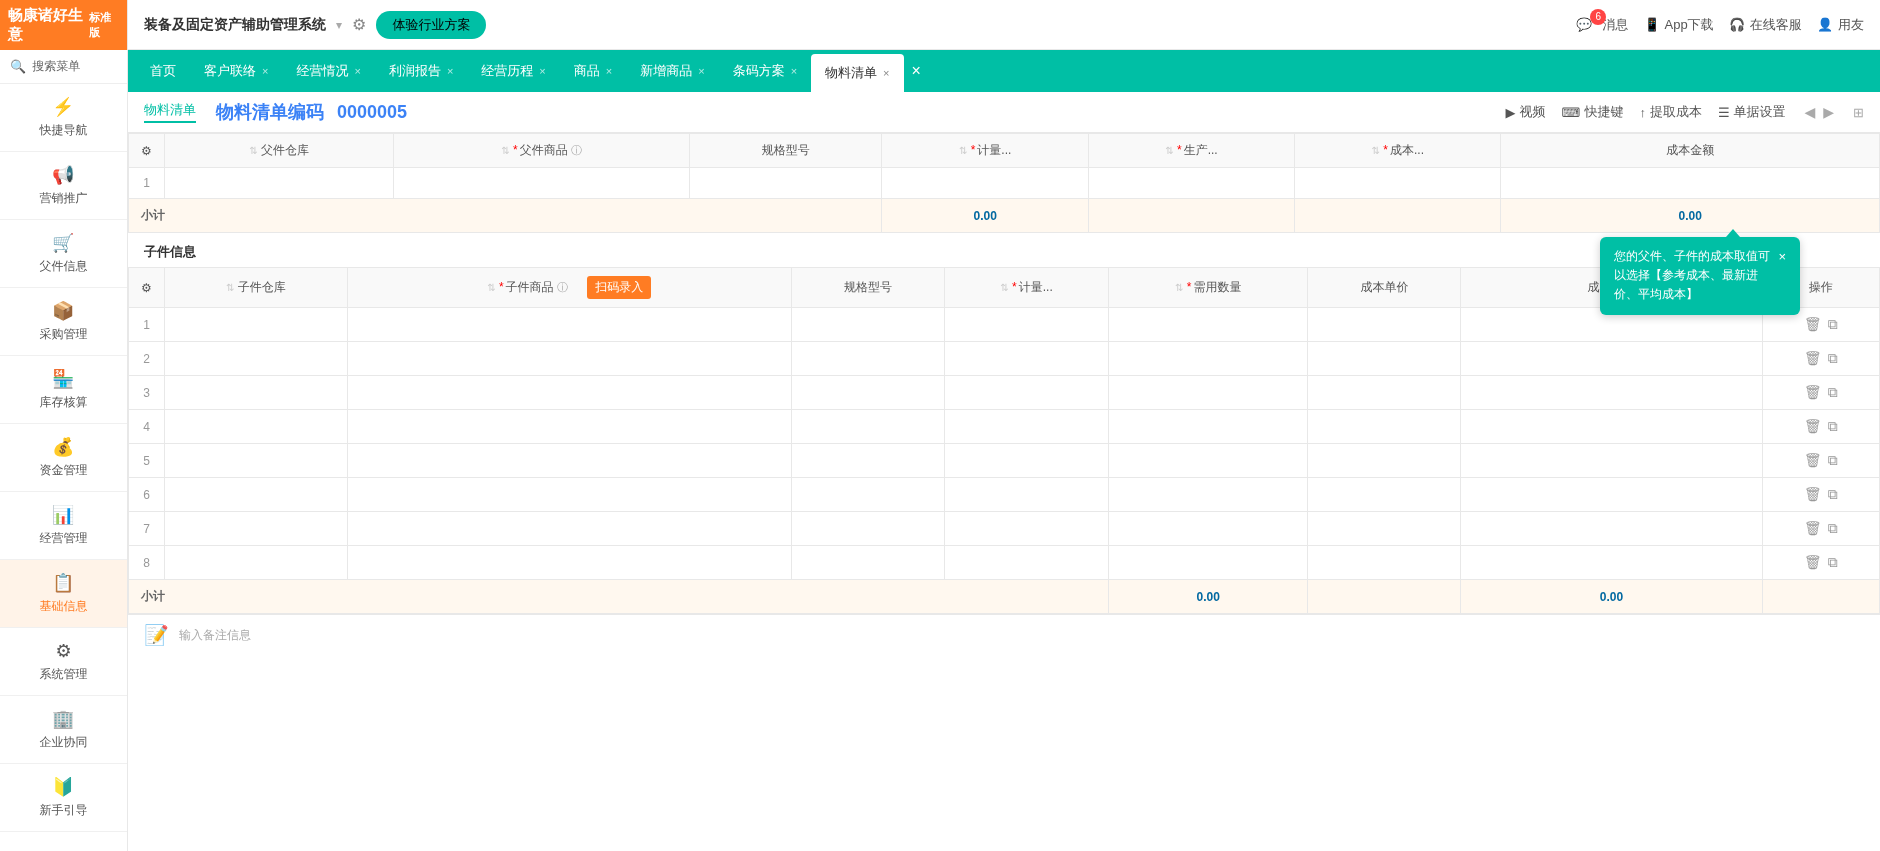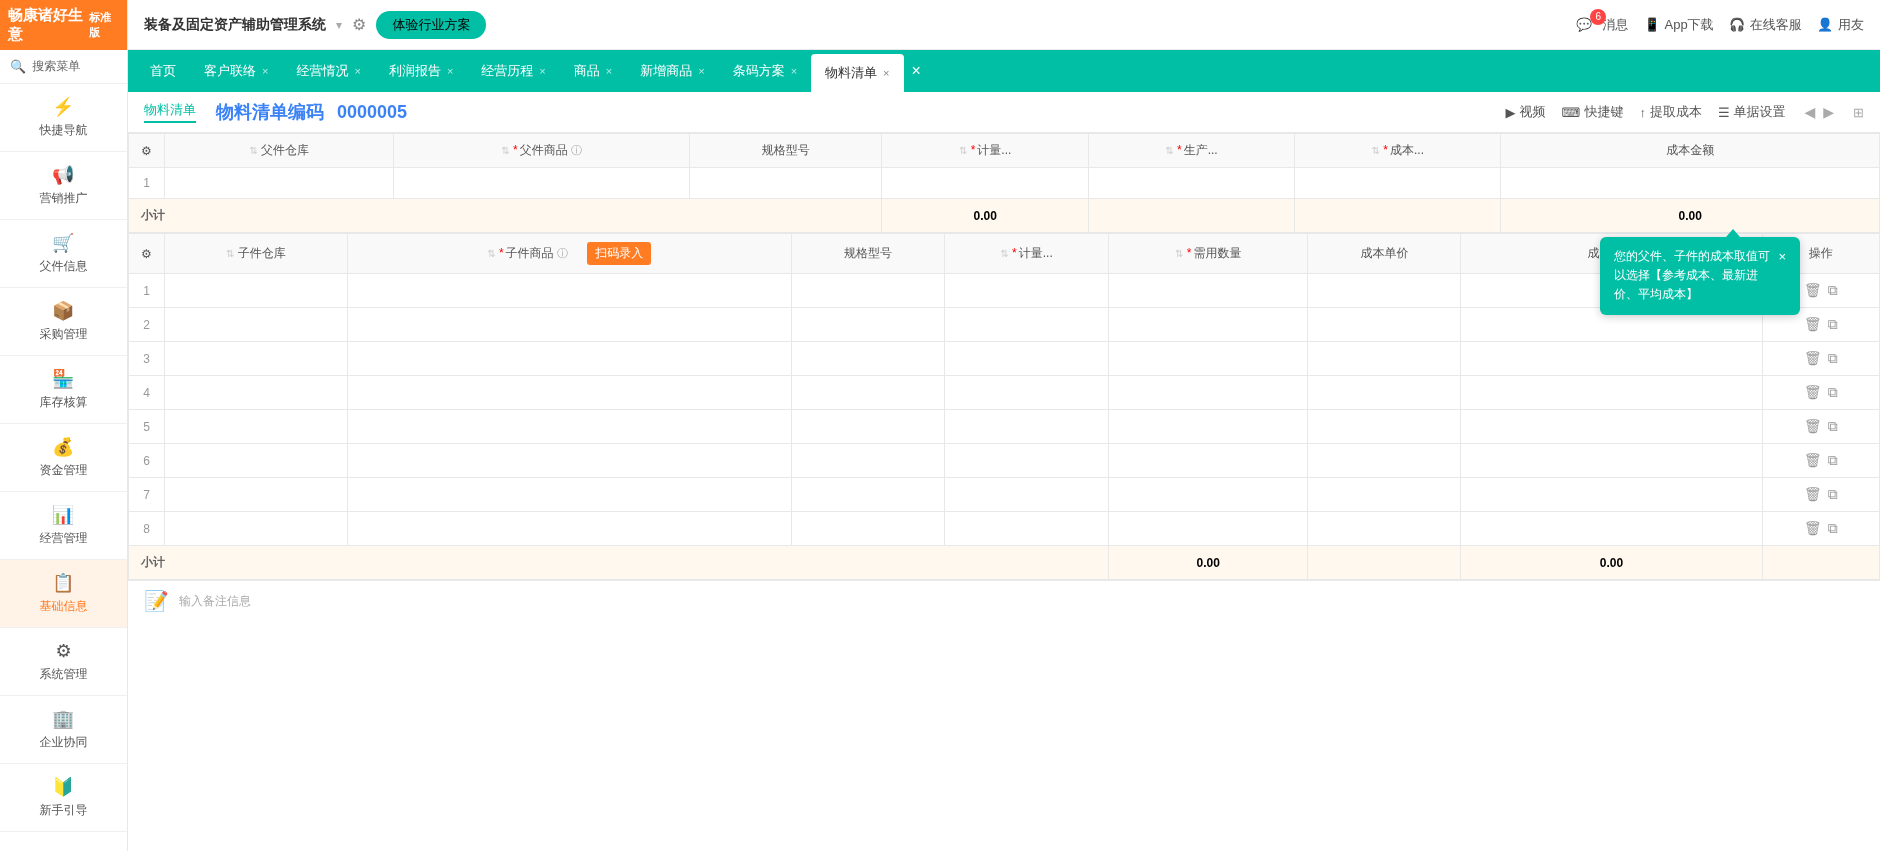--- a/index.html
+++ b/index.html
@@ -194,21 +194,21 @@
       text-align: center;
       color: #333;
     }
     table td.row-num { color: #999; width: 36px; }
     .required-star { color: #f00; margin-right: 2px; }
     .subtotal-row td {
       background: #fff8ef;
       font-weight: bold;
       color: #666;
     }
-    .subtotal-row td.value { color: #000000; }
+    .subtotal-row td.value { color: #0369a1; }
 
     
     .scan-btn {
       background: #ff7c23;
       color: #fff;
       border: none;
       border-radius: 3px;
       padding: 3px 8px;
       font-size: 12px;
       cursor: pointer;
@@ -460,20 +460,21 @@
             <td colspan="4" style="text-align:left;padding-left:12px;">小计</td>
             <td class="value">0.00</td>
             <td></td>
             <td></td>
             <td class="value">0.00</td>
           </tr>
         </tbody>
       </table>
     </div>
 
+    <div class="section-title">子件信息</div>
     <div class="table-wrap">
       <table>
         <thead>
           <tr>
             <th><span>⚙</span></th>
             <th><span style="color:#ccc;font-size:10px;">⇅</span> <span>子件仓库</span></th>
             <th>
               <span style="color:#ccc;font-size:10px;">⇅</span> <span class="required-star">*</span><span>子件商品</span> <span style="color:#aaa;font-size:11px;">ⓘ</span>
               <button class="scan-btn" style="margin-left:16px;">扫码录入</button>
             </th>

